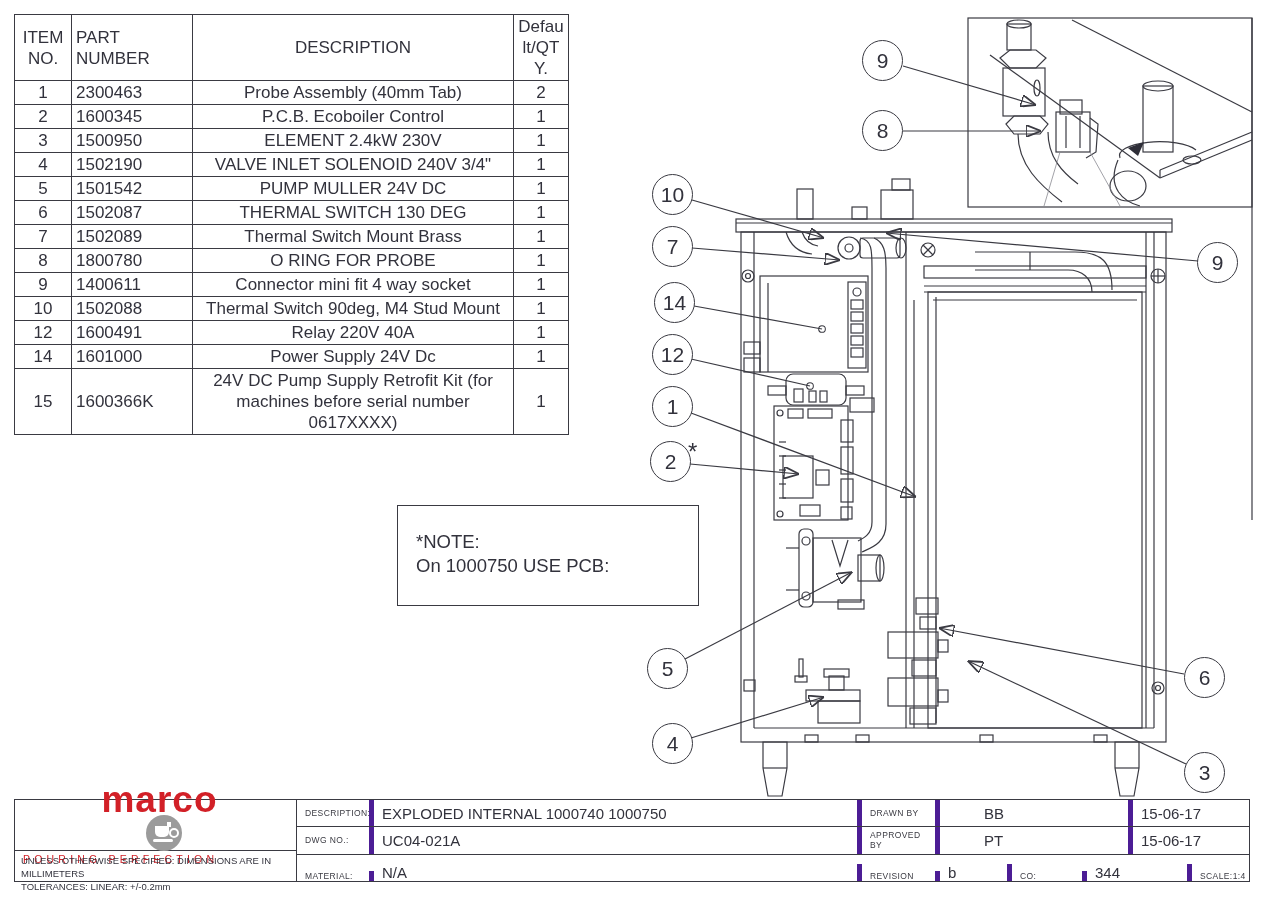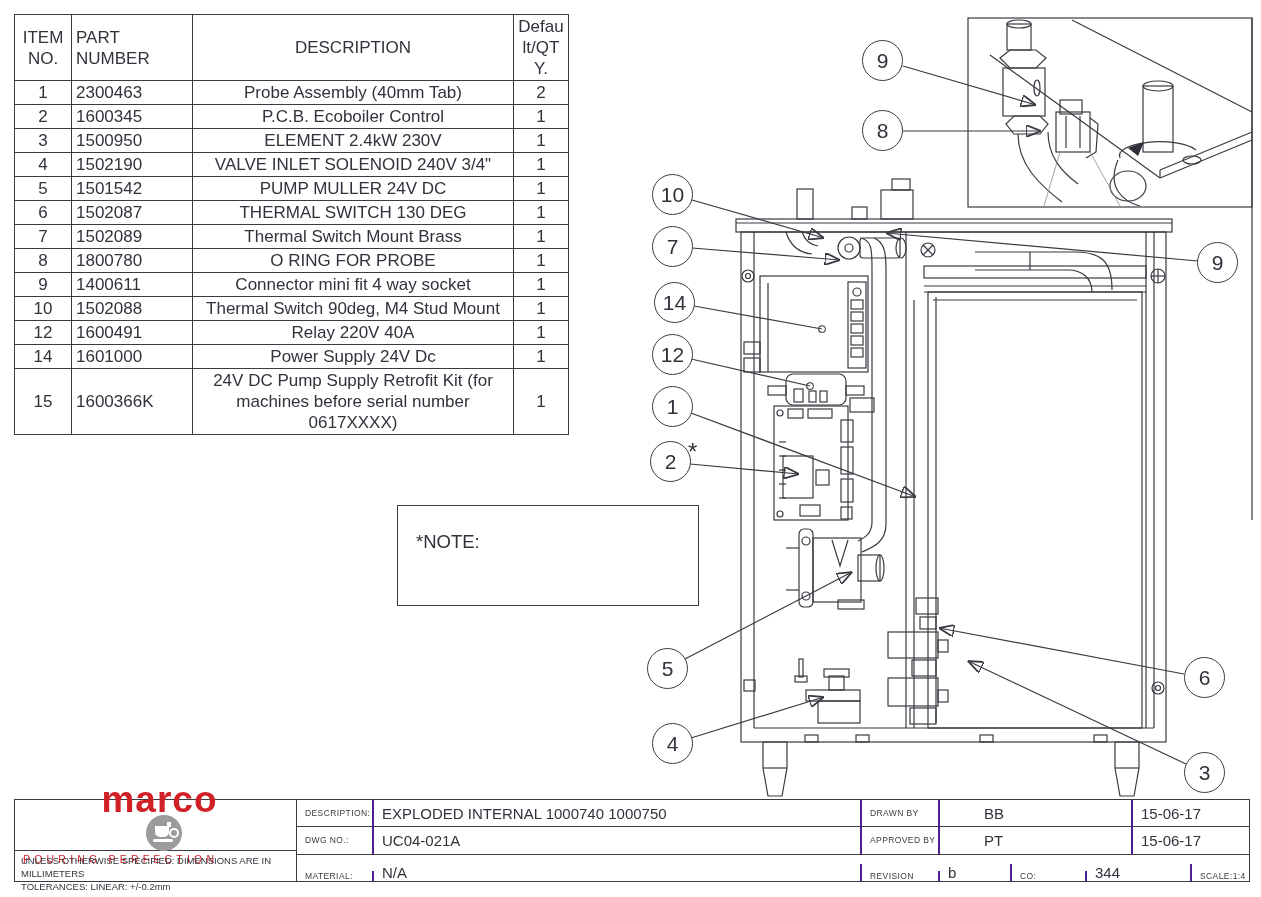--- a/index.html
+++ b/index.html
@@ -43,21 +43,21 @@
   #logo-circle{width:36px;height:36px;border-radius:50%;background:#9b9b9b;margin-left:8px;position:relative;}
   .cup-body{position:absolute;left:9px;top:11px;width:14px;height:11px;background:#fff;border-radius:0 0 5px 5px;}
   .cup-spout{position:absolute;left:21px;top:7px;width:4px;height:5px;background:#fff;}
   .cup-handle{position:absolute;left:23px;top:13px;width:6px;height:6px;border:2px solid #fff;border-radius:50%;background:transparent;}
   .cup-saucer{position:absolute;left:7px;top:24px;width:20px;height:3px;background:#fff;border-radius:2px;}
   #logo-tagline{font-size:10.5px;letter-spacing:4.2px;color:#d22027;margin-top:2px;}
   #tolerance{border-top:1px solid #3a3a42;flex:1;font-size:9.5px;line-height:13px;padding:3px 0 0 6px;}
   #tb-right{flex:1;display:flex;flex-direction:column;}
   .tb-row{flex:1;display:flex;border-bottom:1px solid #3a3a42;}
   .tb-row:last-child{border-bottom:none;align-items:flex-end;}
-  .tb-cell{border-right:2px solid #4c1d95;display:flex;align-items:center;box-sizing:border-box;padding-left:8px;}
+  .tb-cell{border-right:5px solid #4c1d95;display:flex;align-items:center;box-sizing:border-box;padding-left:8px;}
   .tb-cell:last-child{border-right:none;}
   .lab{font-size:8.5px;letter-spacing:0.4px;color:#3a3a42;}
   .val{font-size:15px;color:#32323c;}
   .w-lab1{width:77px;}  .w-val1{width:488px;}
   .w-lab2{width:78px;}  .w-val2{width:157px;margin-left:36px;} .w-date{flex:1;}
   .w-rev{width:72px;}   .w-co{width:75px;}    .w-co-v{width:105px;} .w-scale{flex:1;}
 </style>
 </head>
 <body>
 
@@ -378,20 +378,21 @@
         <td class="c-item">15</td>
         <td class="c-part">1600366K</td>
         <td class="c-desc">24V DC Pump Supply Retrofit Kit (for machines before serial number 0617XXXX)</td>
         <td class="c-qty">1</td>
       </tr>
     </tbody>
 </table>
 
 <div id="note-box" class="abs">
   <div>*NOTE:</div>
+  <div>On 1000750 USE PCB:</div>
 </div>
 
 <div id="title-block" class="abs">
   <div id="tb-left">
     <div id="logo-area">
       <div id="logo-row">
         <span id="logo-word">marco</span>
         <span id="logo-circle">
           <span class="cup-spout"></span>
             <span class="cup-body"></span>

